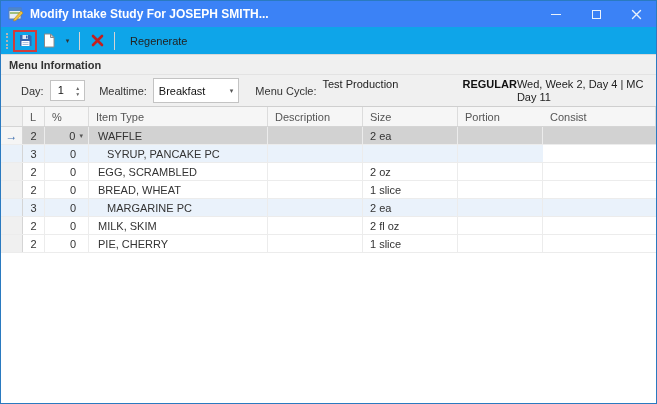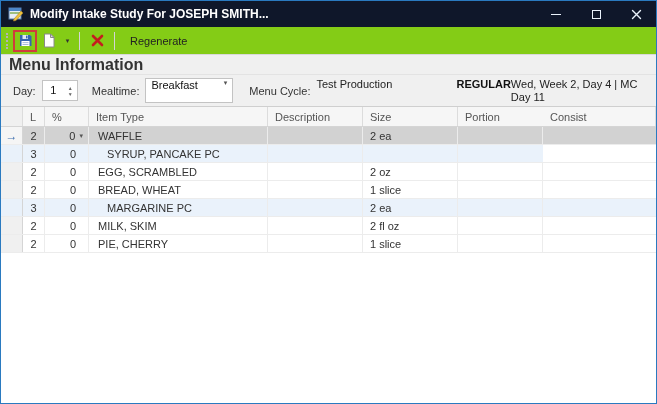--- a/index.html
+++ b/index.html
@@ -12,68 +12,68 @@
   .window {
     width: 657px; height: 404px;
     border: 1px solid #2a7ac0;
     display: flex; flex-direction: column;
     background: #fff;
   }
 
   
   .titlebar {
     height: 26px; flex: 0 0 26px;
-    background: #0f172a;
+    background: #3b82f6;
     display: flex; align-items: center;
     color: #fff;
   }
   .title-icon { margin-left: 7px; width: 16px; height: 16px; flex: 0 0 16px; }
   .title-text { margin-left: 6px; font-size: 12px; font-weight: bold; white-space: nowrap; }
   .win-controls { margin-left: auto; display: flex; height: 100%; }
   .win-ctrl { width: 40px; height: 100%; display: flex; align-items: center; justify-content: center; cursor: default; }
   .min-glyph { width: 10px; height: 1px; background: #eaf2fb; display: block; }
   .max-glyph { width: 9px; height: 9px; border: 1px solid #eaf2fb; display: block; }
 
   
   .toolbar {
     height: 28px; flex: 0 0 28px;
-    background: #84cc16;
+    background: #0ea5e9;
     border-bottom: 1px solid #d9d9d9;
     display: flex; align-items: center;
     padding-left: 3px;
   }
   .grip { width: 0; height: 16px; border-left: 2px dotted #b3b3b3; margin: 0 5px 0 2px; }
   .tb-btn { height: 22px; min-width: 24px; display: flex; align-items: center; justify-content: center; }
   .save-btn { border: 2px solid #d03c3c; padding: 0 1px; }
   .caret-btn { min-width: 13px; font-size: 7px; color: #333; }
   .tb-sep { width: 1px; height: 18px; background: #d4d4d4; margin: 0 5px; }
   .regen-btn { font-size: 11px; color: #222; padding: 0 10px; height: 22px; display: flex; align-items: center; }
 
   
   .panel { background: #f0f0f0; border-bottom: 1px solid #cfcfcf; flex: 0 0 52px; }
   .panel-header {
     height: 20px; display: flex; align-items: center;
-    padding-left: 8px; font-size: 16px; font-weight: bold; color: #333;
+    padding-left: 8px; font-size: 11px; font-weight: bold; color: #333;
     border-bottom: 1px solid #e3e3e3;
   }
   .panel-controls {
     height: 31px; display: flex; align-items: center;
-    padding-left: 12px; font-size: 11px; color: #333;
+    padding-left: 20px; font-size: 11px; color: #333;
   }
   .fld-label { white-space: nowrap; }
   .spin-box {
     width: 38px; height: 21px; background: #fff; border: 1px solid #c3c3c3;
     display: flex; margin-left: 6px;
   }
   .spin-value { flex: 1; text-align: center; line-height: 19px; font-size: 11px; color: #111; }
   .spin-arrows { width: 13px; display: flex; flex-direction: column; align-items: center; justify-content: center; }
   .spin-arrows span { font-size: 5px; line-height: 6px; color: #666; }
   .combo {
     width: 92px; height: 25px; background: #fff; border: 1px solid #c3c3c3;
-    display: flex; align-items: flex-start; margin-left: 6px; padding: 0 5px; font-size: 11px; color: #111;
+    display: flex; align-items: center; margin-left: 6px; padding: 0 5px; font-size: 11px; color: #111;
   }
   .combo-caret { margin-left: auto; font-size: 7px; color: #555; }
   .ml14 { margin-left: 14px; }
   .ml16 { margin-left: 16px; }
   .menucycle { margin-left: 6px; display: flex; flex-direction: row; justify-content: center; font-size: 11px; color: #222; line-height: 13px; }
   .mc-line1 { display: flex; }
   .mc-name { width: 140px; }
   .mc-diet { font-weight: bold; color: #111; }
 
   

